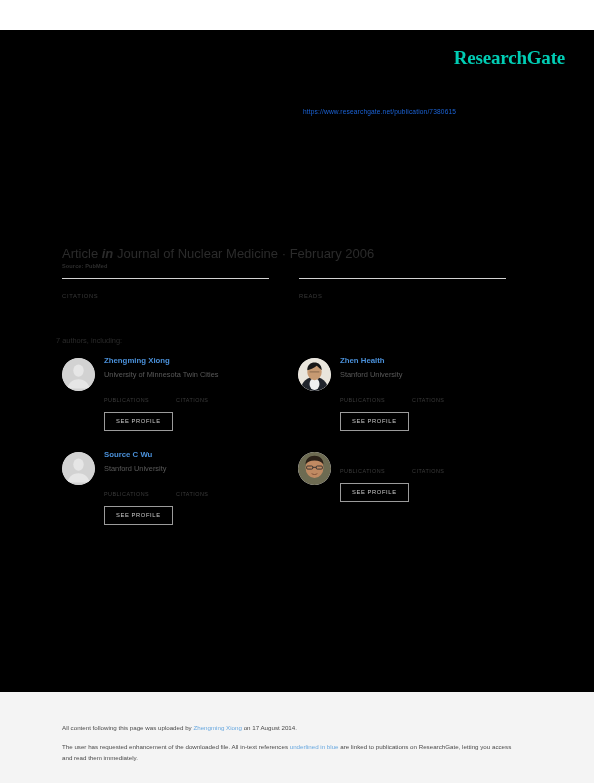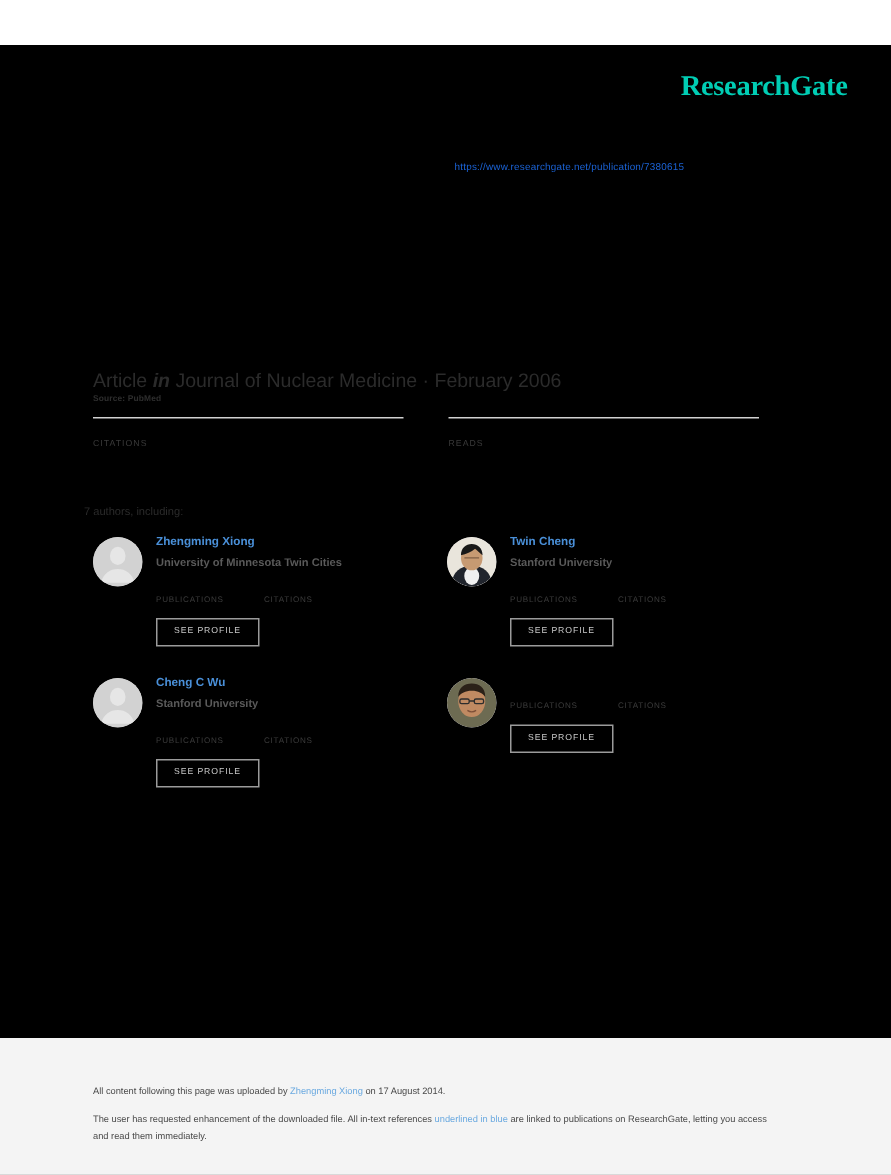--- a/index.html
+++ b/index.html
@@ -183,21 +183,20 @@
     font-weight: bold;
     color: #4a90d9;
     line-height: 1.2;
     white-space: nowrap;
   }
   .author-affil {
     font-size: 7.4px;
     color: #5a5a5a;
     margin-top: 5px;
     white-space: nowrap;
-    font-weight: bold;
   }
 
   .author-stats {
     display: flex;
     margin-top: 9px;
     margin-left: 42px;
   }
   .stat-pair {
     width: 72px;
   }
@@ -326,21 +325,21 @@
               <rect width="33" height="33" fill="#e9e5dc"></rect>
               <ellipse cx="16.5" cy="30" rx="13" ry="11" fill="#20242c"></ellipse>
               <ellipse cx="16.5" cy="26" rx="5" ry="6" fill="#f0f0f0"></ellipse>
               <ellipse cx="16.5" cy="14" rx="7.2" ry="8.2" fill="#c79a72"></ellipse>
               <path d="M9.3 12.2c0-5 3.2-7.6 7.2-7.6s7.2 2.6 7.2 7.6c-1.6-1.4-3.4-3.2-5-4.4-2.4 2.2-6 3.6-9.4 4.4z" fill="#181818"></path>
               <rect x="11.6" y="13.4" width="9.8" height="1" fill="#5a4030" opacity="0.55"></rect>
             </g>
           </svg>
         </div>
         <div class="author-info">
-          <div class="author-name">Twin Cheng</div>
+          <div class="author-name">Zhen Health</div>
           <div class="author-affil">Stanford University</div>
         </div>
         <div class="author-stats">
           <div class="stat-pair">
             <div class="stat-num"></div>
             <div class="stat-cap">PUBLICATIONS</div>
           </div>
           <div class="stat-pair">
             <div class="stat-num"></div>
             <div class="stat-cap">CITATIONS</div>
@@ -355,21 +354,21 @@
 
       <div class="author-cell">
         <div class="avatar">
           <svg width="33" height="33" viewBox="0 0 33 33">
             <circle cx="16.5" cy="16.5" r="16.5" fill="#d2d2d2"></circle>
             <ellipse cx="16.5" cy="12.6" rx="5.2" ry="6.1" fill="#e6e6e6"></ellipse>
             <path d="M5.4 30.5c1.2-6.1 6-9.2 11.1-9.2s9.9 3.1 11.1 9.2z" fill="#e6e6e6"></path>
           </svg>
         </div>
         <div class="author-info">
-          <div class="author-name">Cheng C Wu</div>
+          <div class="author-name">Source C Wu</div>
           <div class="author-affil">Stanford University</div>
         </div>
         <div class="author-stats">
           <div class="stat-pair">
             <div class="stat-num"></div>
             <div class="stat-cap">PUBLICATIONS</div>
           </div>
           <div class="stat-pair">
             <div class="stat-num"></div>
             <div class="stat-cap">CITATIONS</div>

